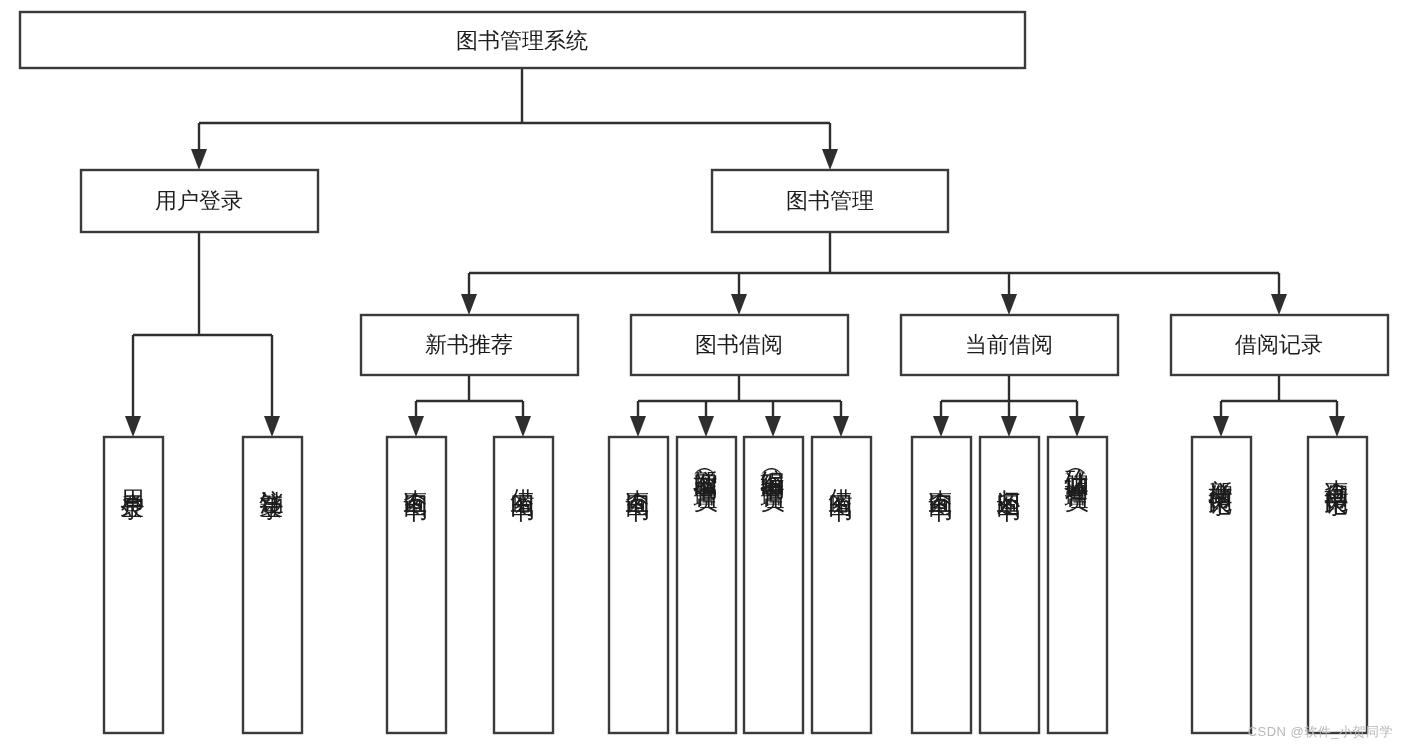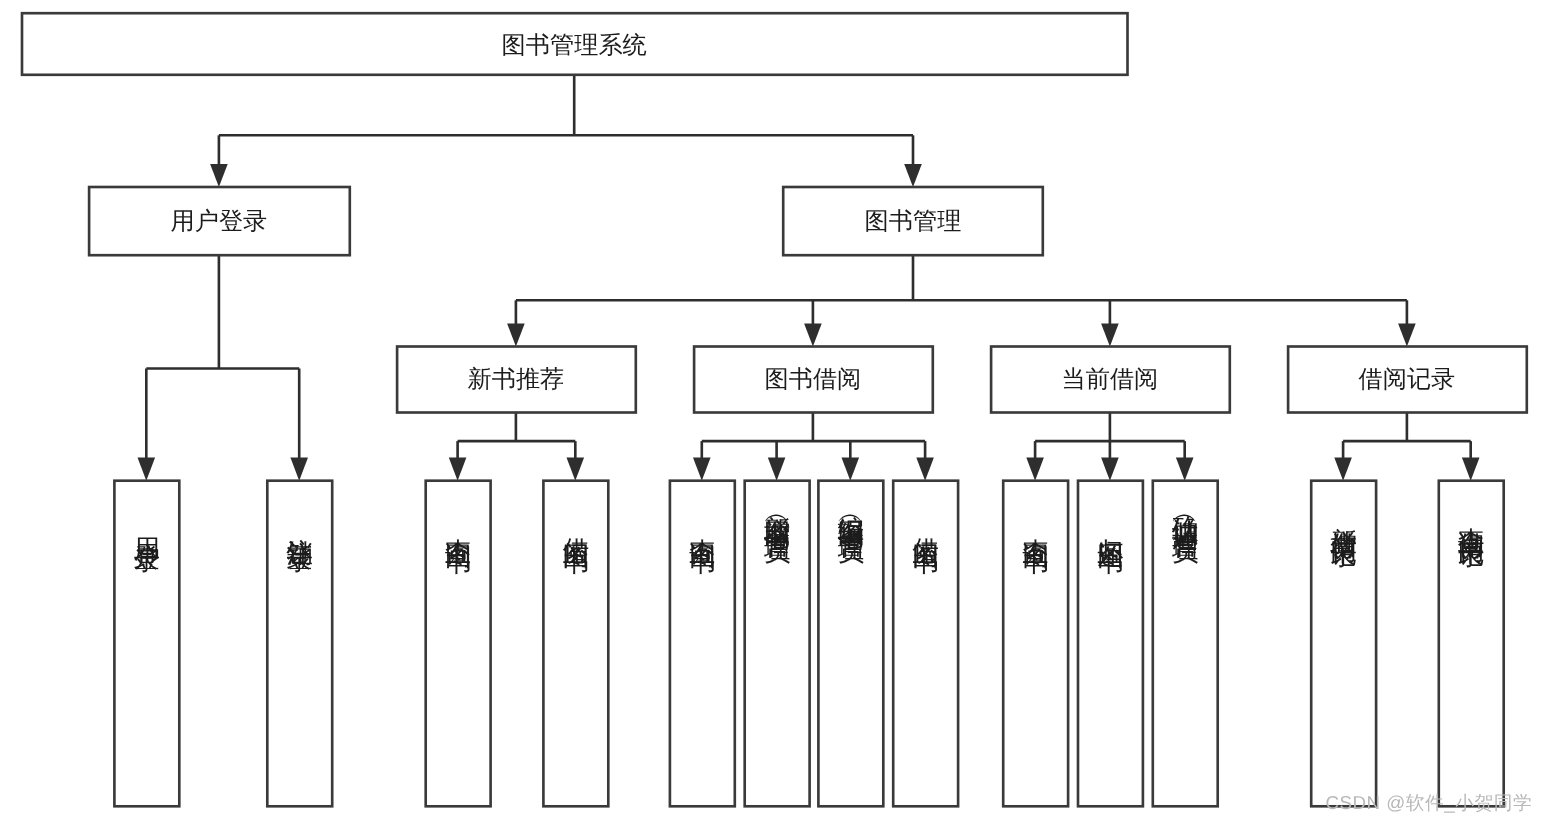--- a/index.html
+++ b/index.html
@@ -45,21 +45,21 @@
   }
   .arrow-head {
     fill: #2e2e2e;
     stroke: none;
   }
   .watermark {
     position: absolute;
     right: 12px;
     bottom: 6px;
     font-family: "Liberation Sans", "DejaVu Sans", sans-serif;
-    font-size: 17px;
+    font-size: 13px;
     color: #b8b8b8;
     letter-spacing: 0.5px;
     white-space: nowrap;
     pointer-events: none;
   }
 </style>
 </head>
 <body>
 
 <svg id="diagram" viewBox="0 0 1405 747">

